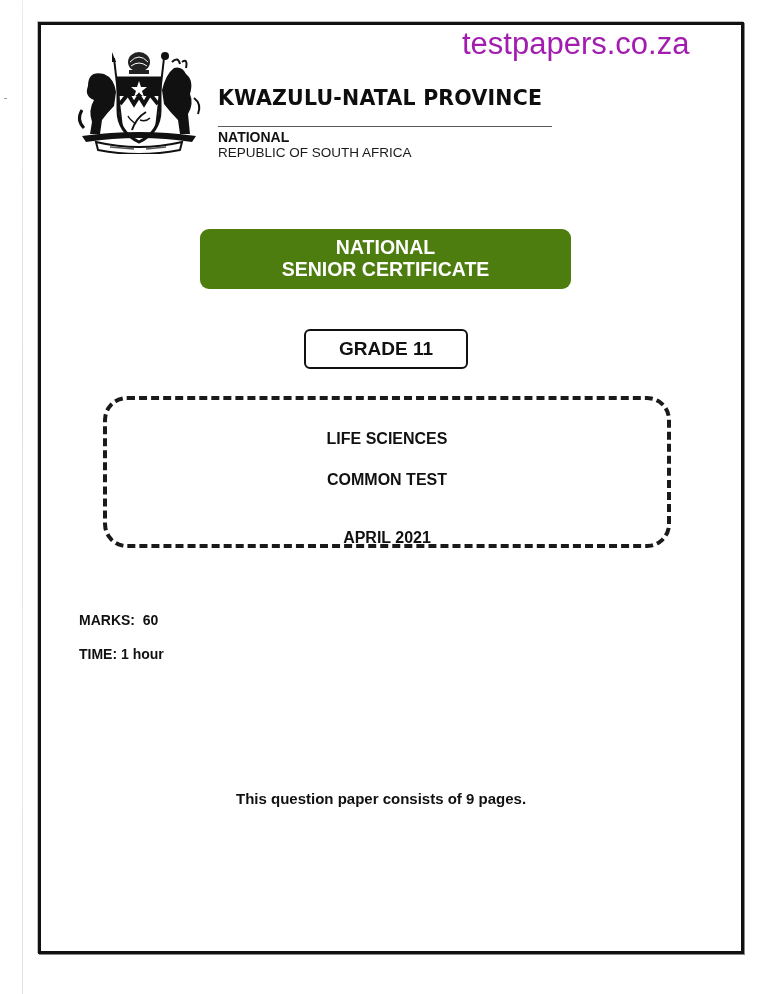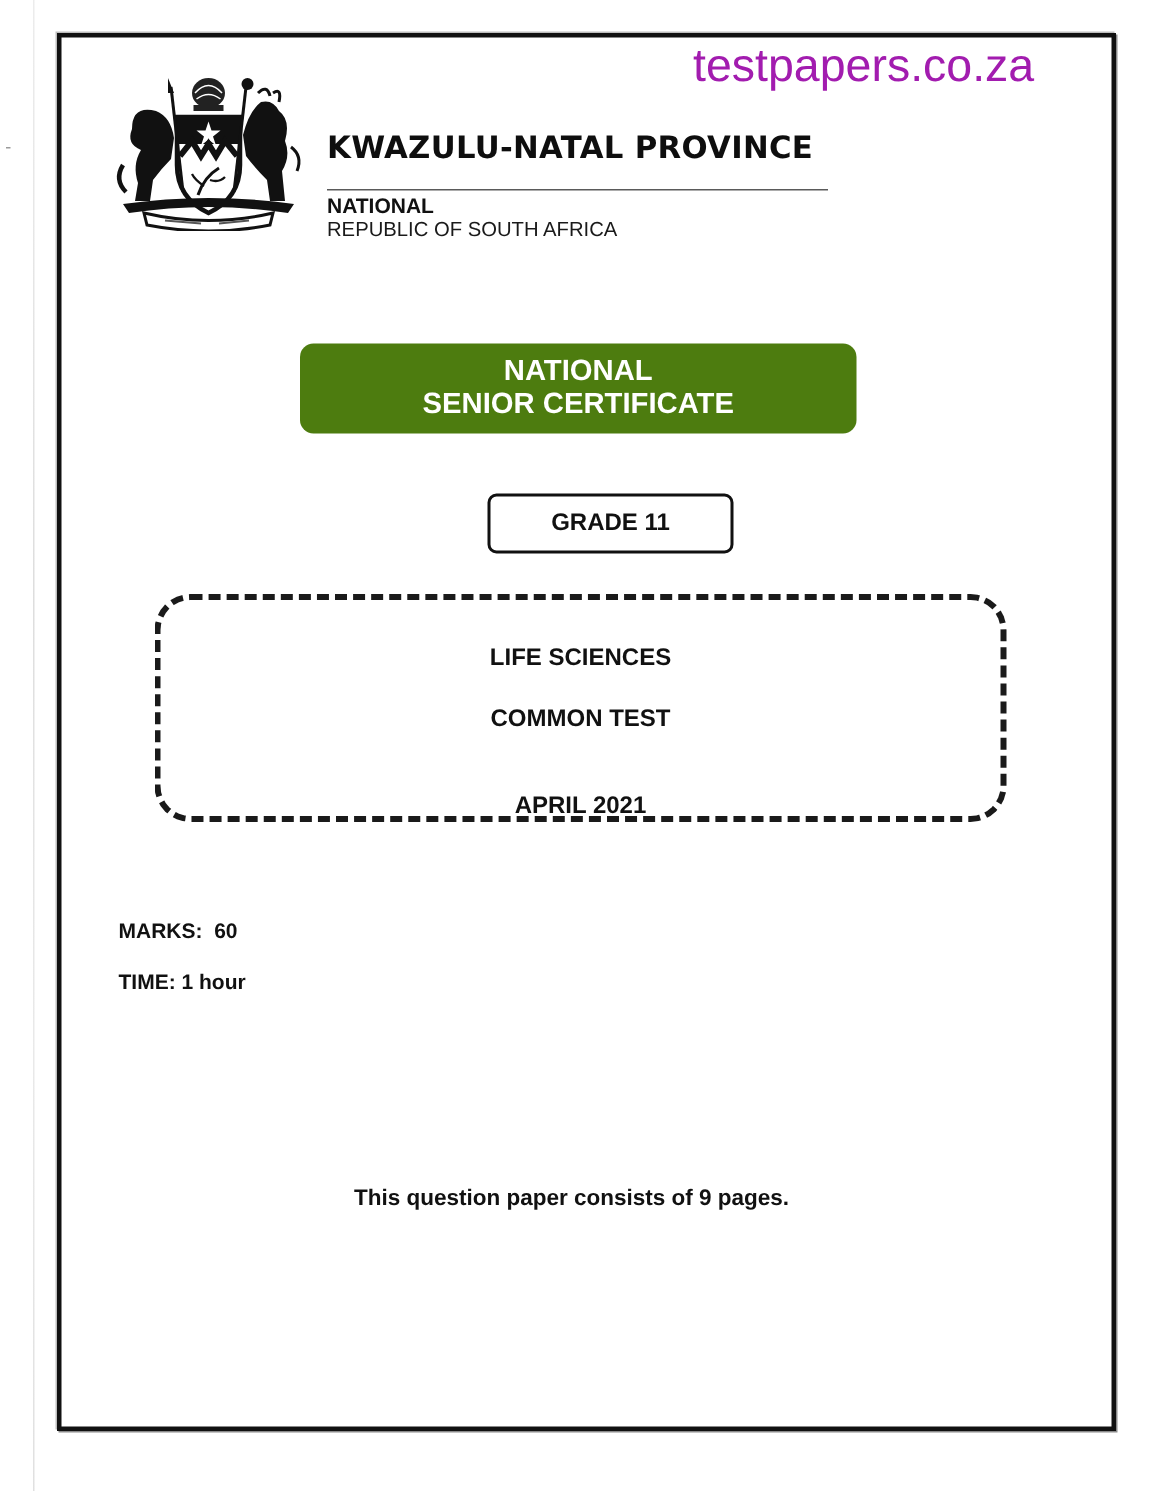--- a/index.html
+++ b/index.html
@@ -99,23 +99,22 @@
       position: absolute;
       left: 304px;
       top: 329px;
       width: 164px;
       height: 40px;
       border: 2px solid #111111;
       border-radius: 6px;
       box-sizing: border-box;
       text-align: center;
       font-weight: bold;
-      font-size: 16px;
+      font-size: 19px;
       line-height: 36px;
-      margin-left: 21px;
     }
     .subject-box {
       position: absolute;
       left: 103px;
       top: 396px;
       width: 568px;
       height: 152px;
       border: 4px dashed #1a1a1a;
       border-radius: 24px;
       box-sizing: border-box;

